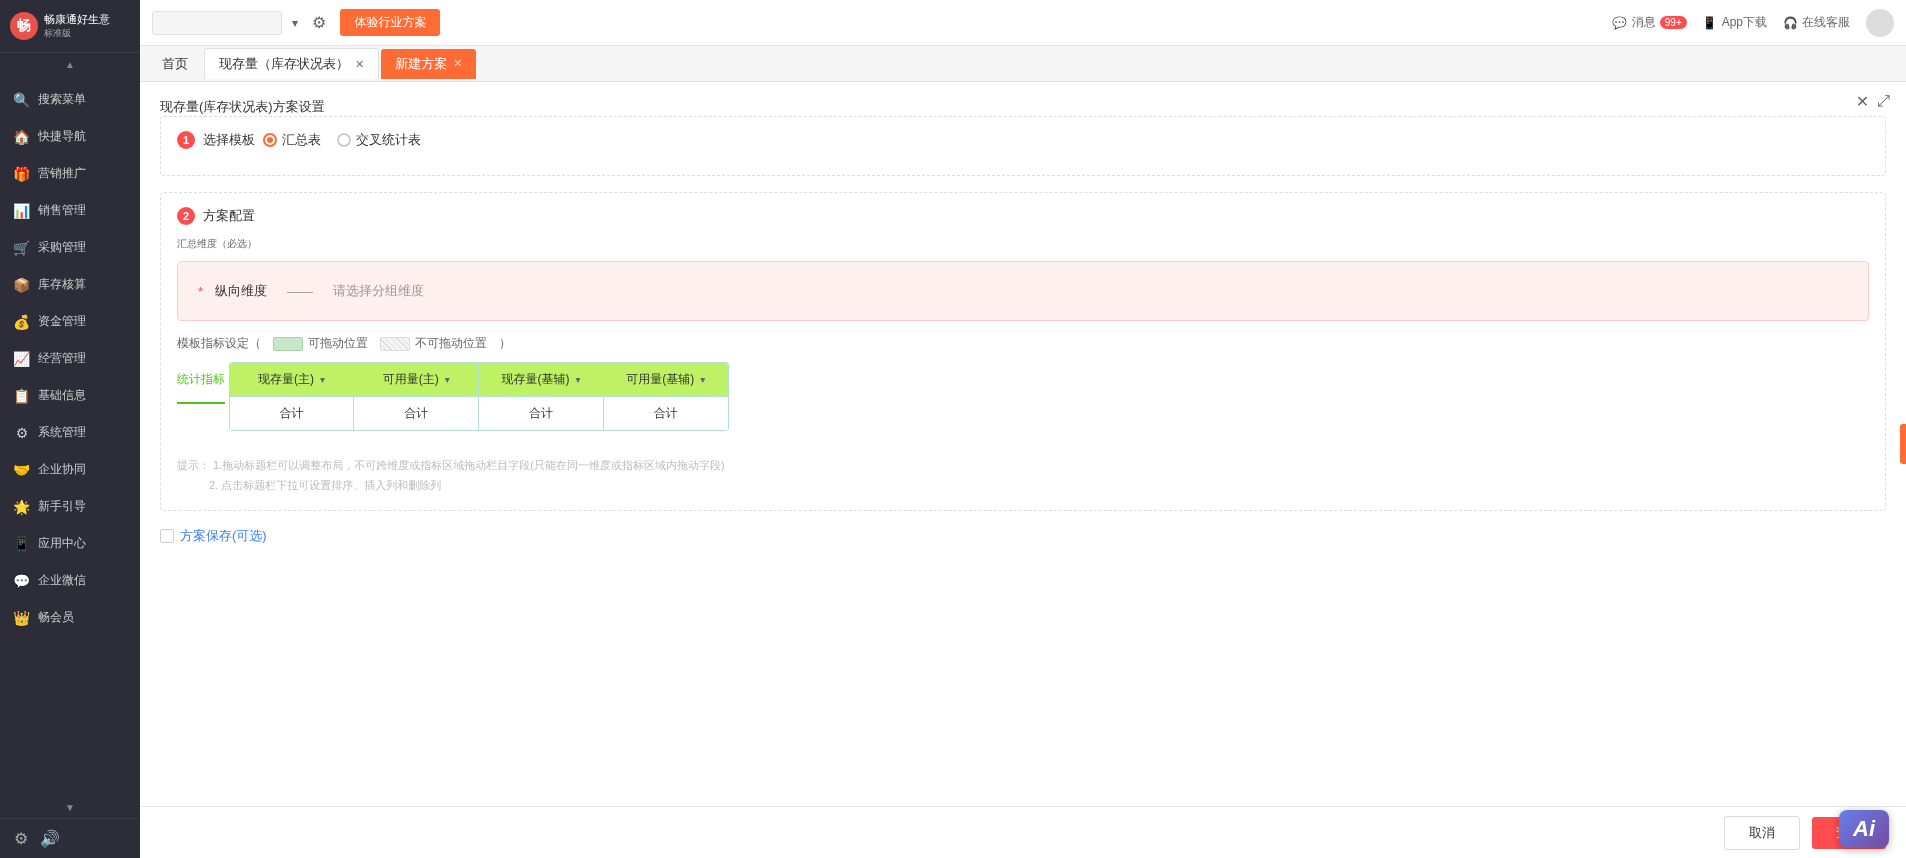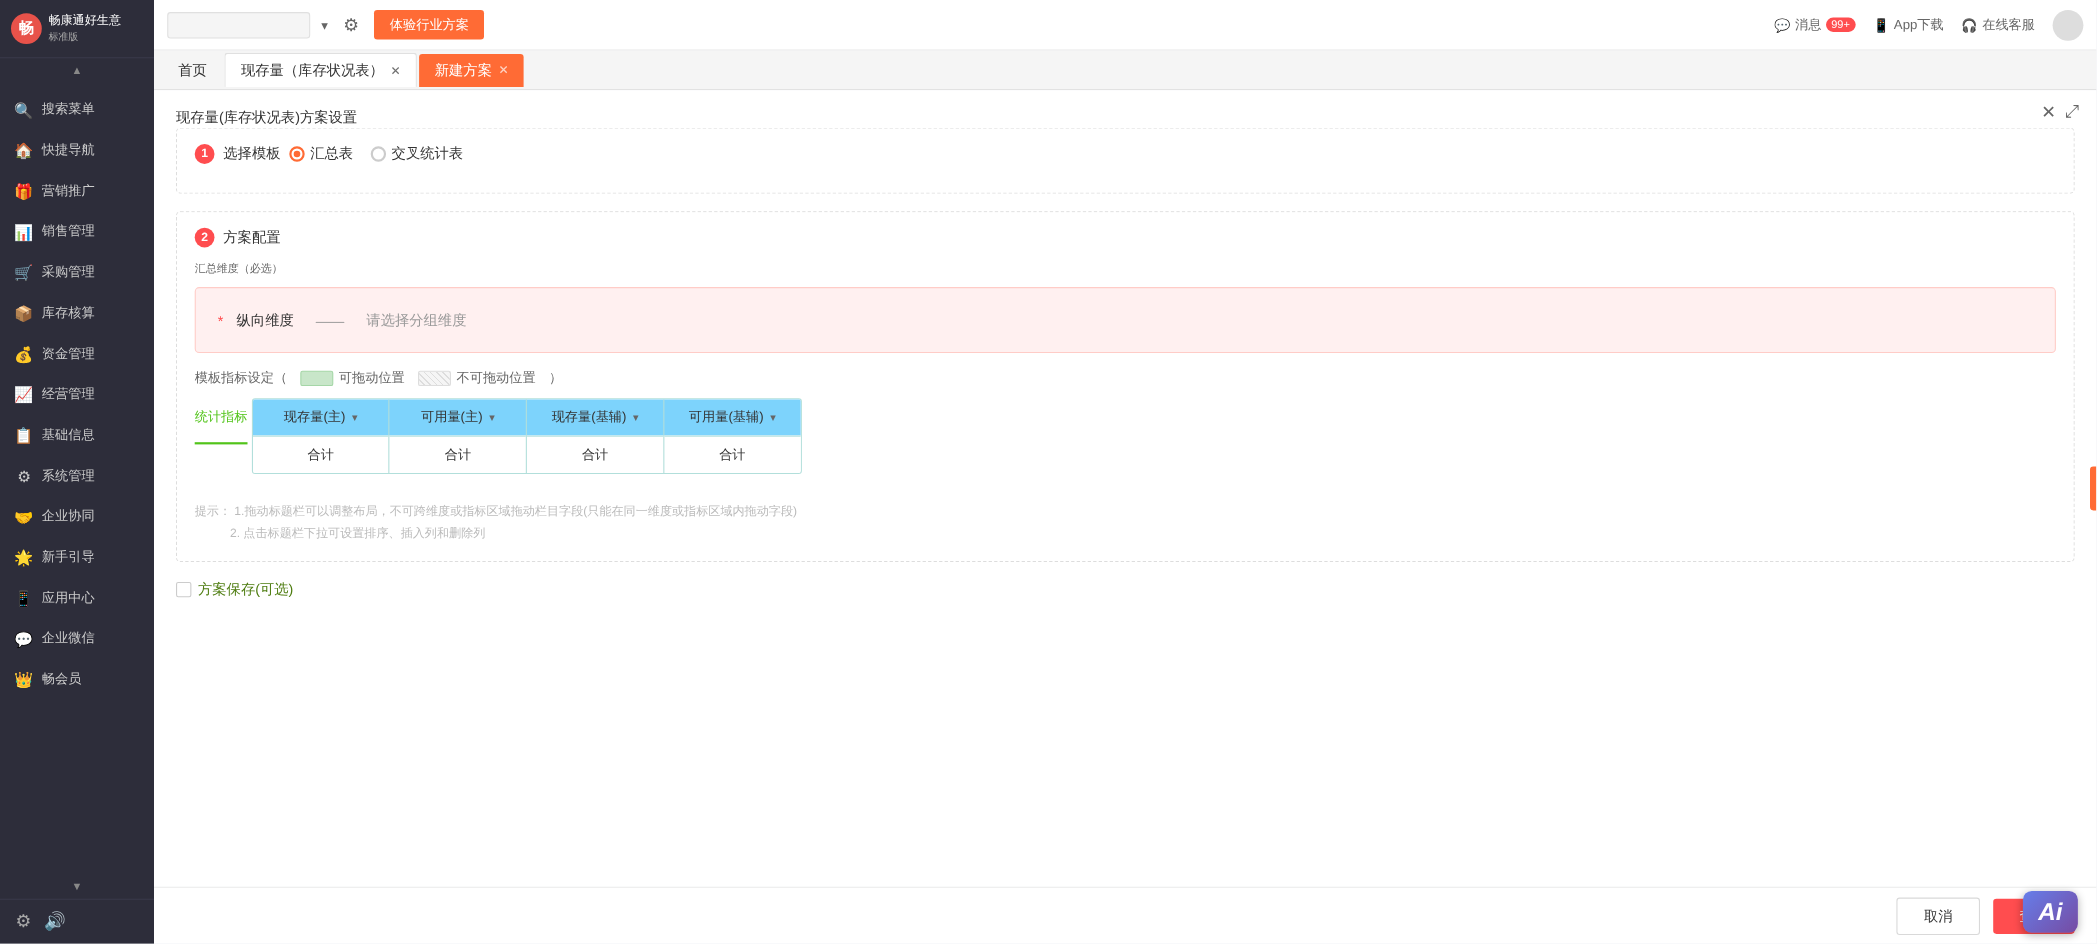--- a/index.html
+++ b/index.html
@@ -334,21 +334,21 @@
 
     .stats-table {
       border: 1px solid #b2dfdb;
       border-radius: 3px;
       overflow: hidden;
       display: inline-table;
       min-width: 500px;
     }
     .stats-table-header {
       display: flex;
-      background: #7dd3fc;
+      background: #bef264;
     }
     .stats-table-body {
       display: flex;
       background: #fff;
     }
     .stats-col {
       flex: 1;
       border-right: 1px solid #b2dfdb;
       text-align: center;
     }
@@ -380,21 +380,21 @@
     }
     .tips-title { color: #bbb; }
 
     
     .save-row {
       display: flex;
       align-items: center;
       gap: 6px;
       margin-top: 16px;
       font-size: 13px;
-      color: #4d7c0f;
+      color: #3b82f6;
       cursor: pointer;
     }
     .checkbox-box {
       width: 14px;
       height: 14px;
       border: 1px solid #ccc;
       border-radius: 2px;
       background: #fff;
     }
 

